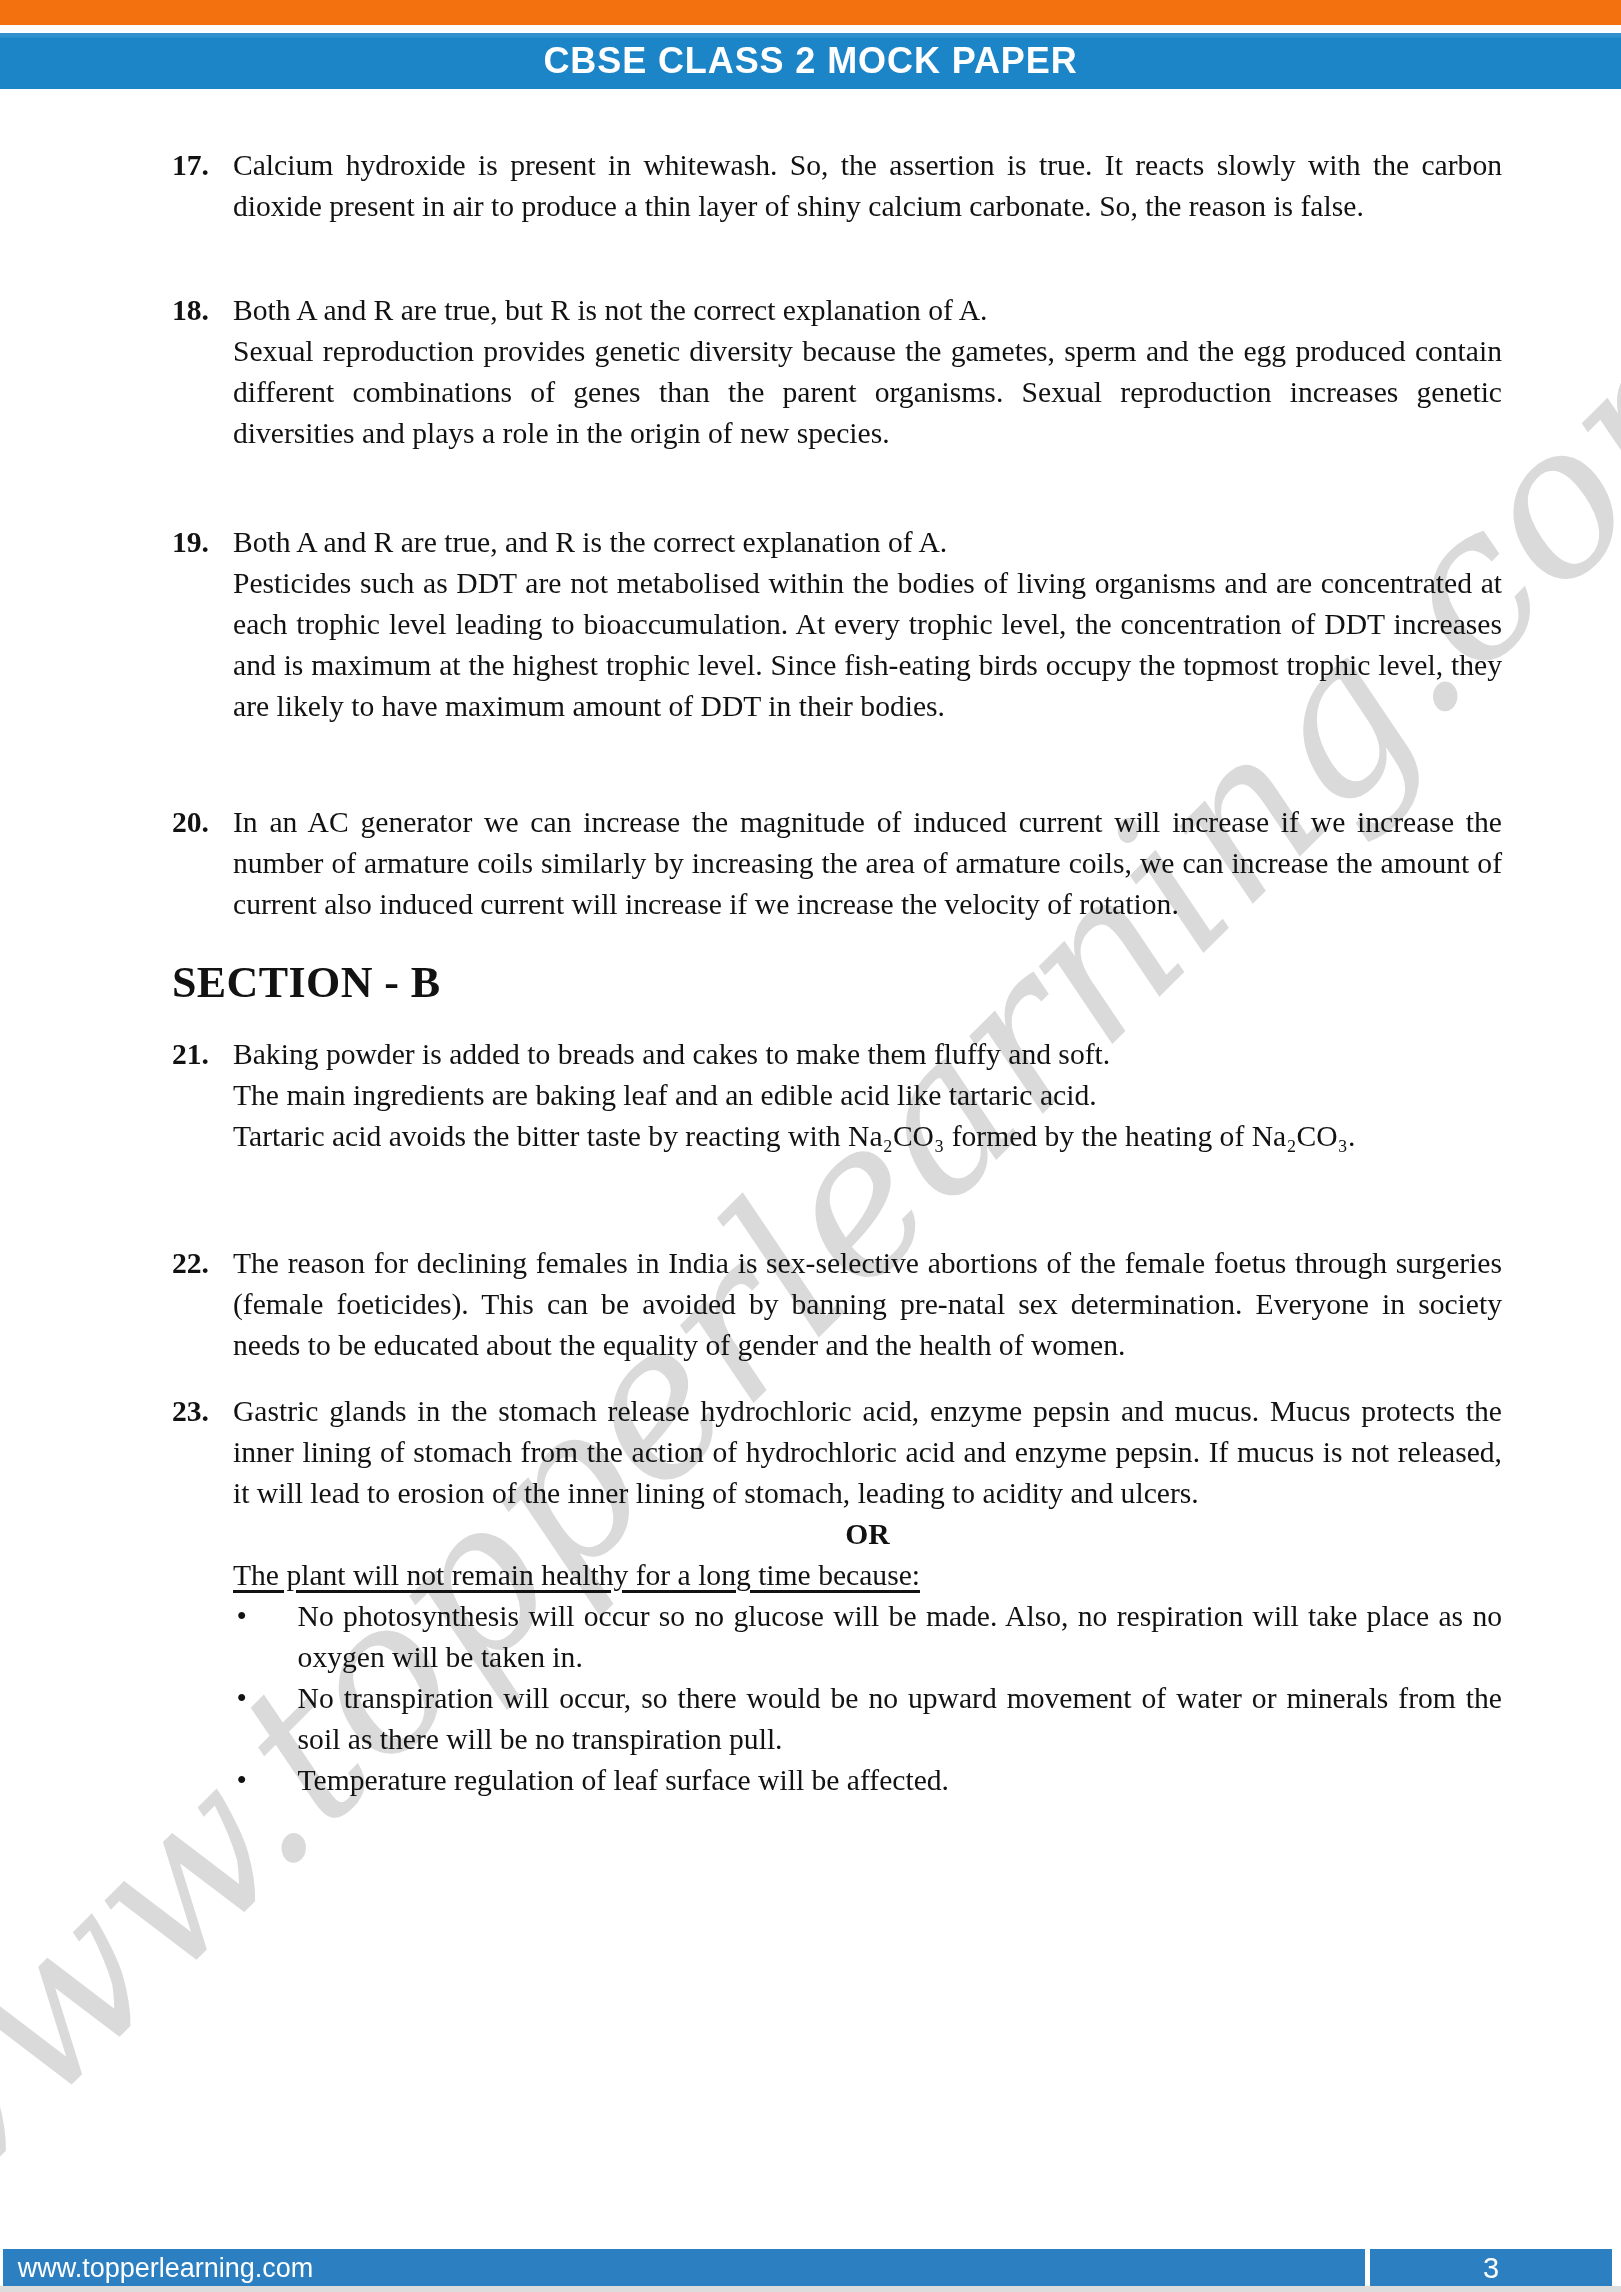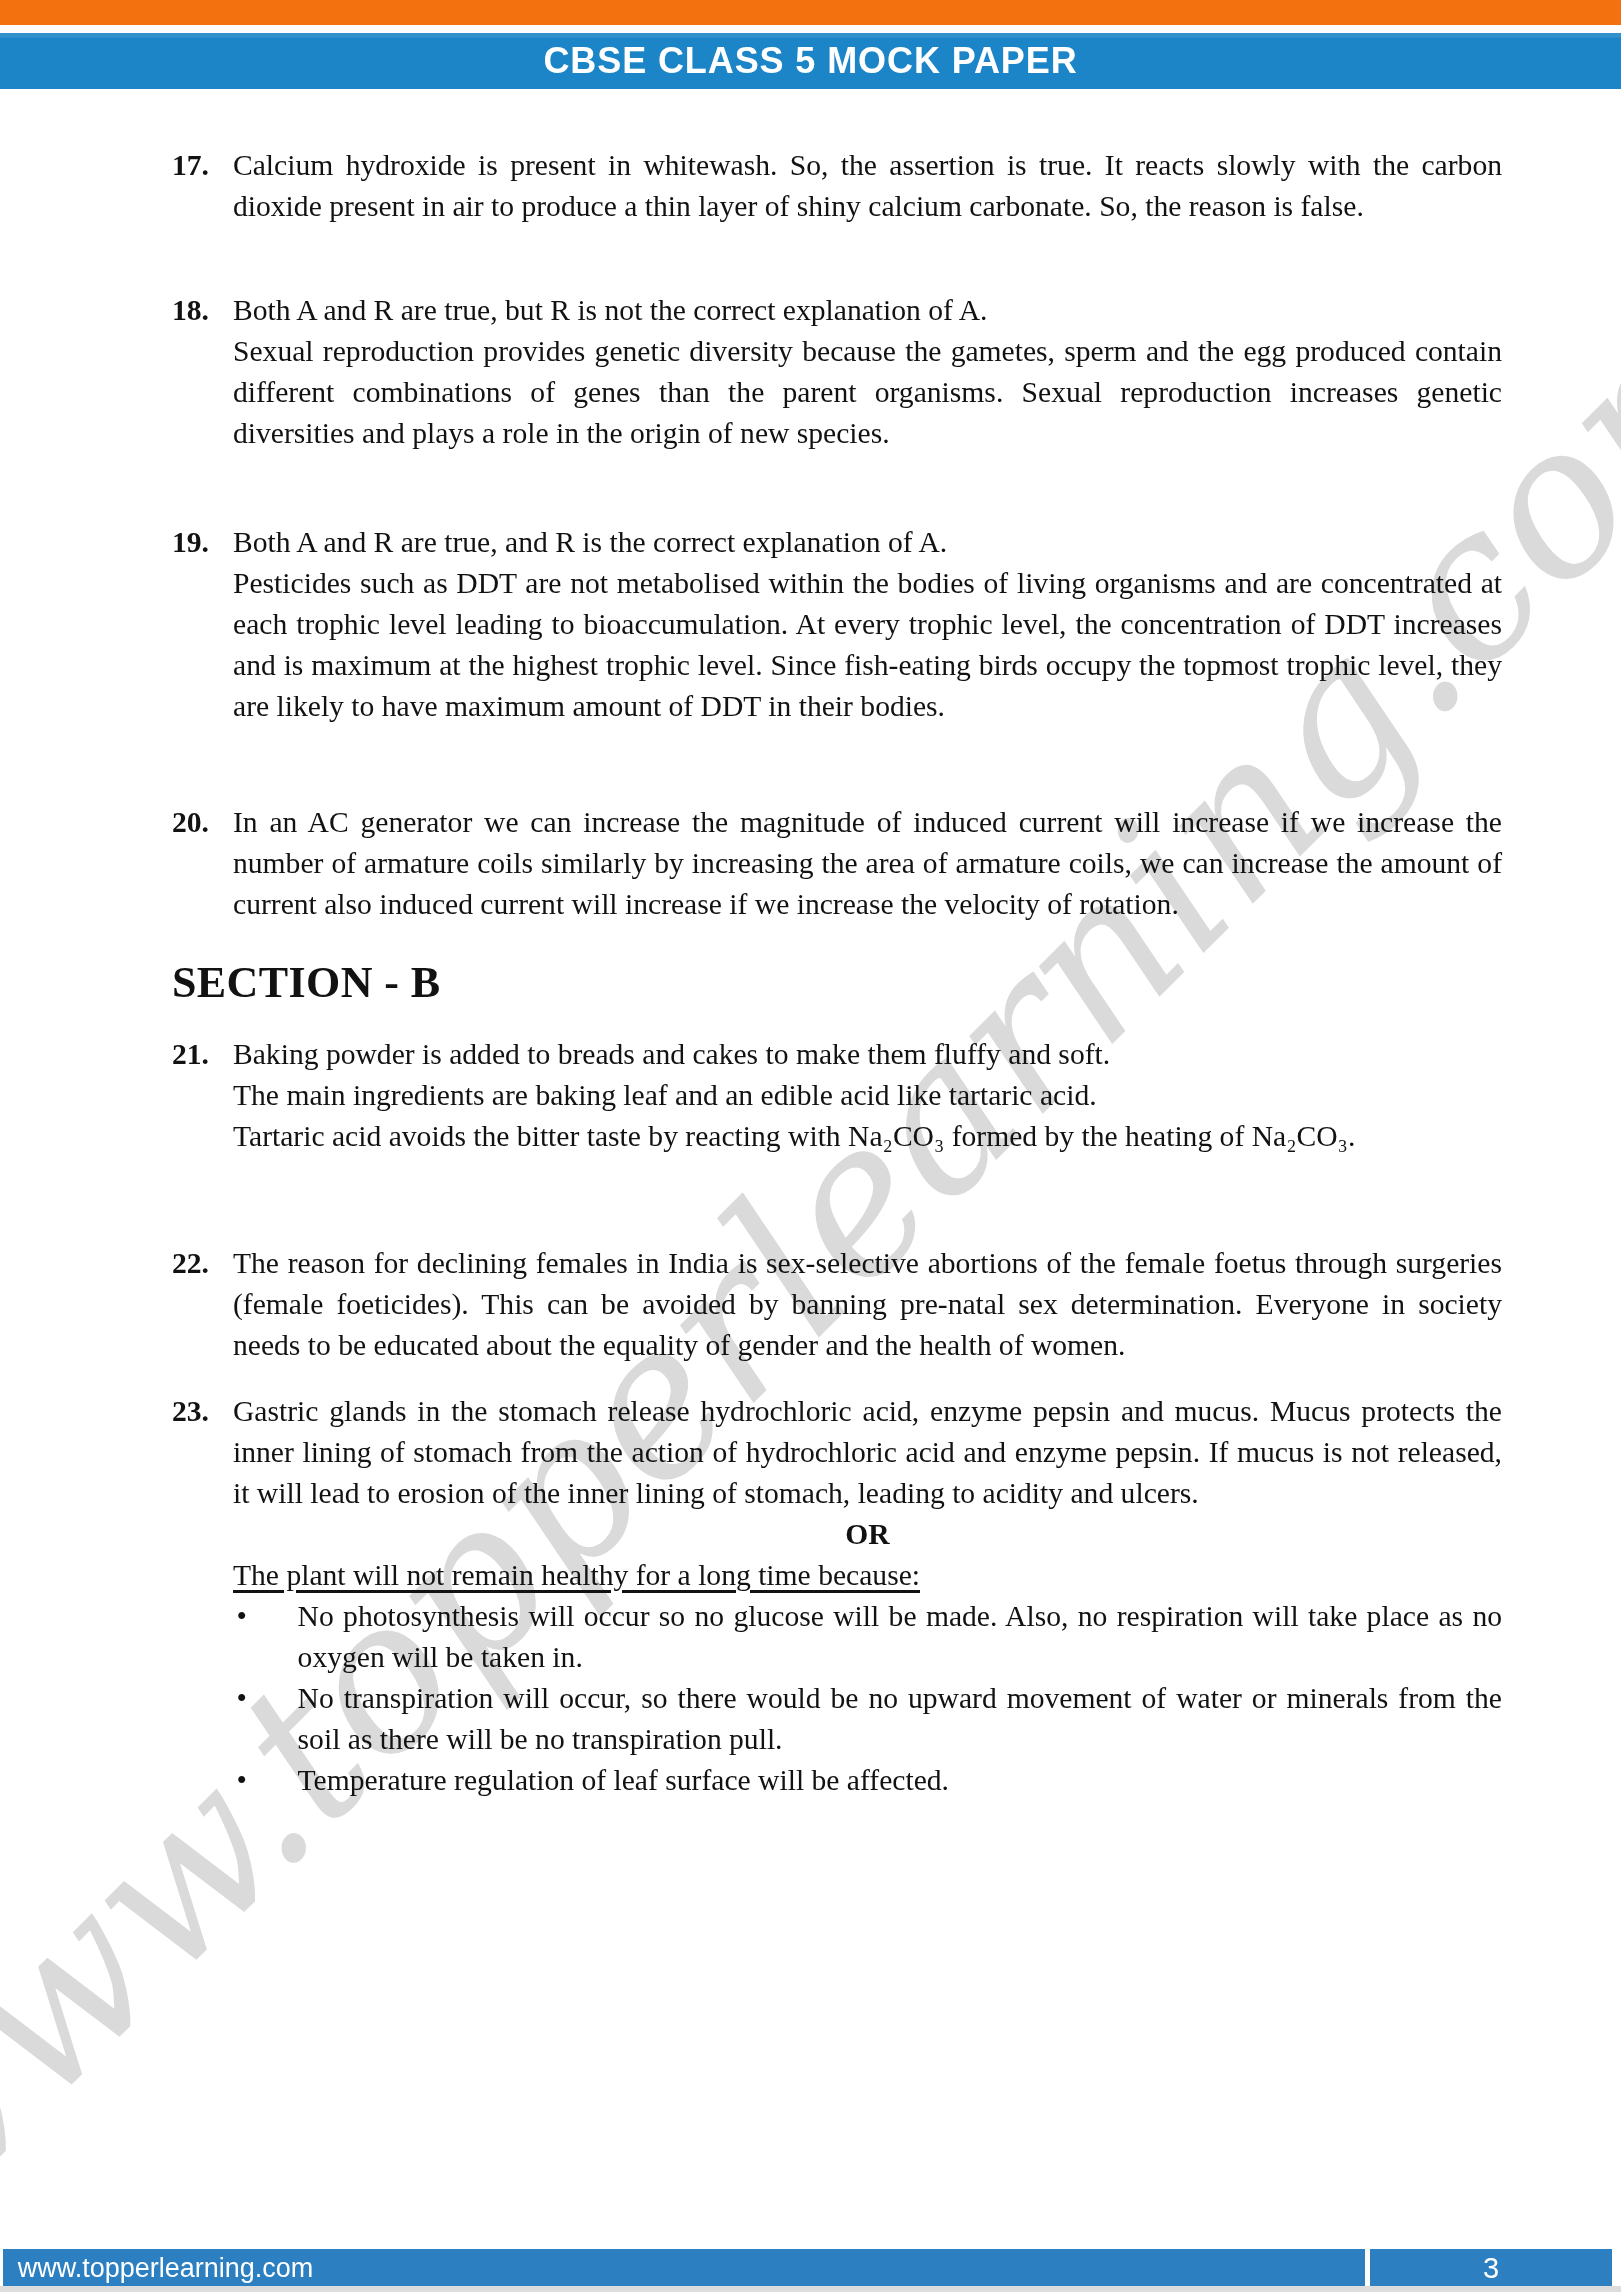--- a/index.html
+++ b/index.html
@@ -75,21 +75,21 @@
   .bottom-strip { position:absolute; left:0; right:0; top:2286px; height:6.3px; background:#dcdcdc; z-index:4; }
 </style>
 </head>
 <body>
 
 <div class="page">
 
   <div class="bar-orange"></div>
 
   <div class="header-bar">
-    <span class="header-title">CBSE CLASS 5 MOCK PAPER</span>
+    <span class="header-title">CBSE CLASS 2 MOCK PAPER</span>
   </div>
 
   <div class="watermark">www.topperlearning.com</div>
 
   <div class="content">
 
     <div class="q q17">
       <div class="qnum">17.</div>
       <div class="qbody">
         <p>Calcium hydroxide is present in whitewash. So, the assertion is true.  It reacts slowly with the carbon dioxide present in air to produce a thin layer of shiny calcium carbonate. So, the reason is false.</p>

